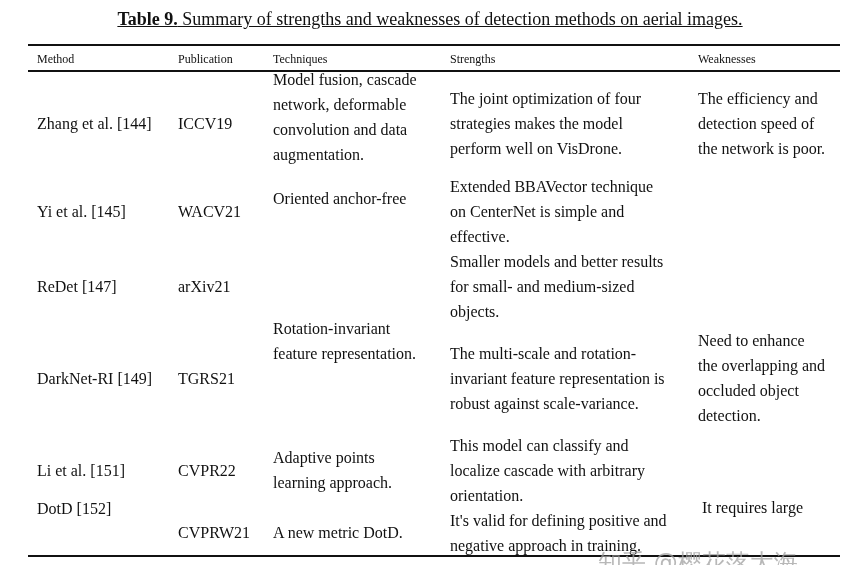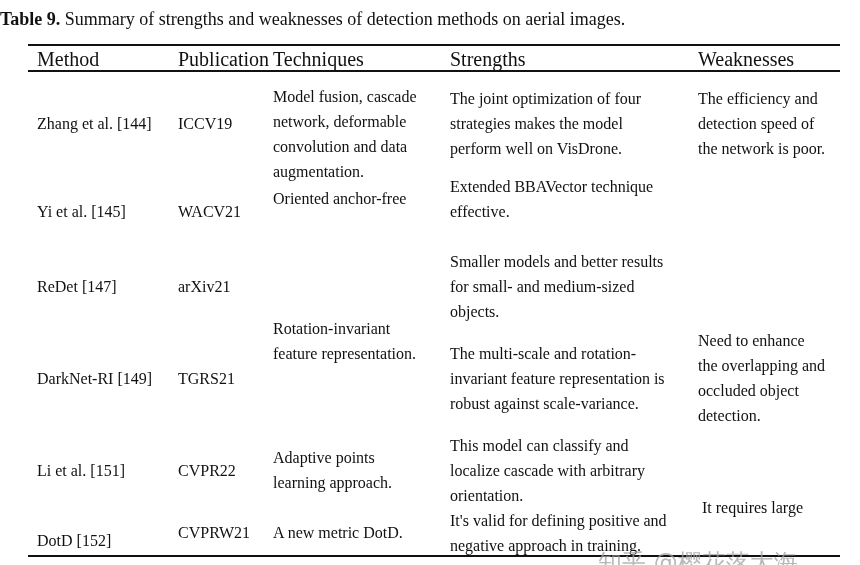--- a/index.html
+++ b/index.html
@@ -1,24 +1,24 @@
 <!DOCTYPE html>
 <html><head>
   <meta charset="utf-8">
   <style>
     html, body { margin: 0; padding: 0; background: #ffffff; }
     body { width: 860px; height: 565px; position: relative; overflow: hidden;
            font-family: "Liberation Serif", "DejaVu Serif", serif; color: #111111; }
-    .caption { position: absolute; top: 8px; left: 0; width: 860px; text-align: left;
-               font-size: 18px; line-height: 22px; }
+    .caption { position: absolute; top: 8px; left: 0; width: 860px; text-align: center;
+               font-size: 18px; line-height: 22px; text-decoration: underline; }
     .caption b { font-weight: bold; }
     .rule { position: absolute; left: 28px; width: 812px; height: 2px; background: #111111; }
     .cell { position: absolute; font-size: 16px; line-height: 25px; white-space: nowrap; }
     .cell span.line { display: block; }
-    .hdr { top: 48px; font-size: 20px; line-height: 22px; }
+    .hdr { top: 48px; font-size: 12px; line-height: 22px; }
     .watermark { position: absolute; left: 598px; top: 512px; font-size: 24px; line-height: 30px;
                  color: rgba(160,160,160,0.75); font-family: "DejaVu Sans", sans-serif; white-space: nowrap; margin-top: 36px; }
   </style>
 </head>
 <body>
 
 <div class="caption">
   <b>Table 9.</b><span> Summary of strengths and weaknesses of detection methods on aerial images.</span>
 </div>
 
@@ -28,21 +28,21 @@
 
 <div class="cell hdr" style="left:37px">Method</div>
 <div class="cell hdr" style="left:178px">Publication</div>
 <div class="cell hdr" style="left:273px">Techniques</div>
 <div class="cell hdr" style="left:450px">Strengths</div>
 <div class="cell hdr" style="left:698px">Weaknesses</div>
 
 <div>
   <div class="cell" style="left:37px;top:111px">Zhang et al. [144]</div>
   <div class="cell" style="left:178px;top:111px">ICCV19</div>
-  <div class="cell" style="left:273px;top:84px">
+  <div class="cell" style="left:273px;top:67px">
     <span class="line">Model fusion, cascade</span>
     <span class="line">network, deformable</span>
     <span class="line">convolution and data</span>
     <span class="line">augmentation.</span>
   </div>
   <div class="cell" style="left:450px;top:86px">
     <span class="line">The joint optimization of four</span>
     <span class="line">strategies makes the model</span>
     <span class="line">perform well on VisDrone.</span>
   </div>
@@ -54,20 +54,21 @@
 </div>
 
 <div>
   <div class="cell" style="left:37px;top:199px">Yi et al. [145]</div>
   <div class="cell" style="left:178px;top:199px">WACV21</div>
   <div class="cell" style="left:273px;top:186px">
     <span class="line">Oriented anchor-free</span>
   </div>
   <div class="cell" style="left:450px;top:174px">
     <span class="line">Extended BBAVector technique</span>
+    <span class="line">on CenterNet is simple and</span>
     <span class="line">effective.</span>
   </div>
 </div>
 
 <div>
   <div class="cell" style="left:37px;top:274px">ReDet [147]</div>
   <div class="cell" style="left:178px;top:274px">arXiv21</div>
   <div class="cell" style="left:273px;top:316px">
     <span class="line">Rotation-invariant</span>
     <span class="line">feature representation.</span>
@@ -107,21 +108,21 @@
     <span class="line">localize cascade with arbitrary</span>
     <span class="line">orientation.</span>
   </div>
   <div class="cell" style="left:698px;top:445px;white-space:pre">
     <span class="line"> It requires large</span>
     
   </div>
 </div>
 
 <div>
-  <div class="cell" style="left:37px;top:528px">DotD [152]</div>
+  <div class="cell" style="left:37px;top:496px">DotD [152]</div>
   <div class="cell" style="left:178px;top:520px">CVPRW21</div>
   <div class="cell" style="left:273px;top:520px">
     <span class="line">A new metric DotD.</span>
   </div>
   <div class="cell" style="left:450px;top:508px">
     <span class="line">It's valid for defining positive and</span>
     <span class="line">negative approach in training.</span>
   </div>
 </div>
 

